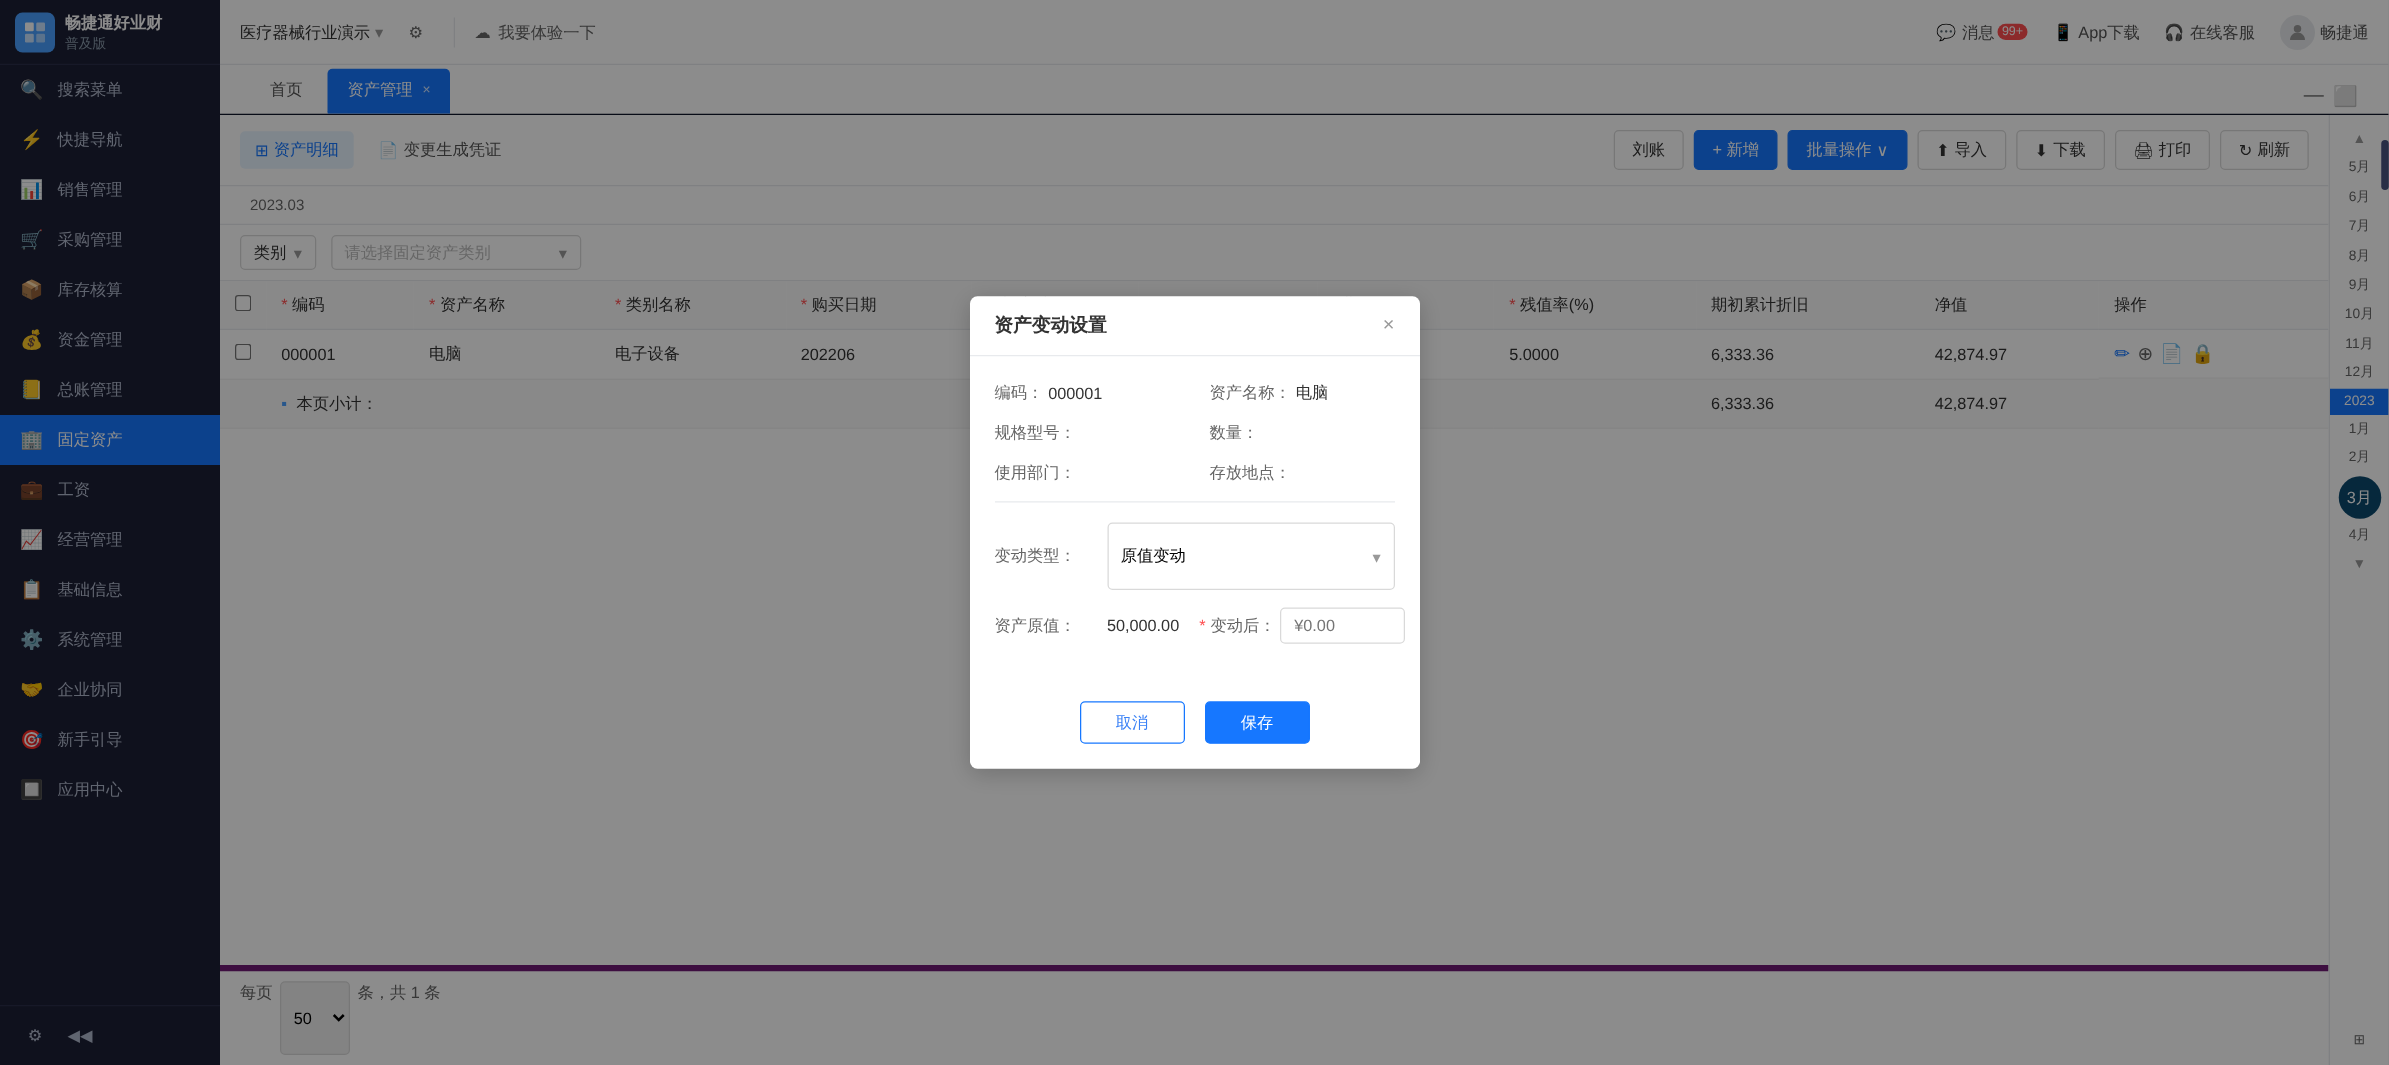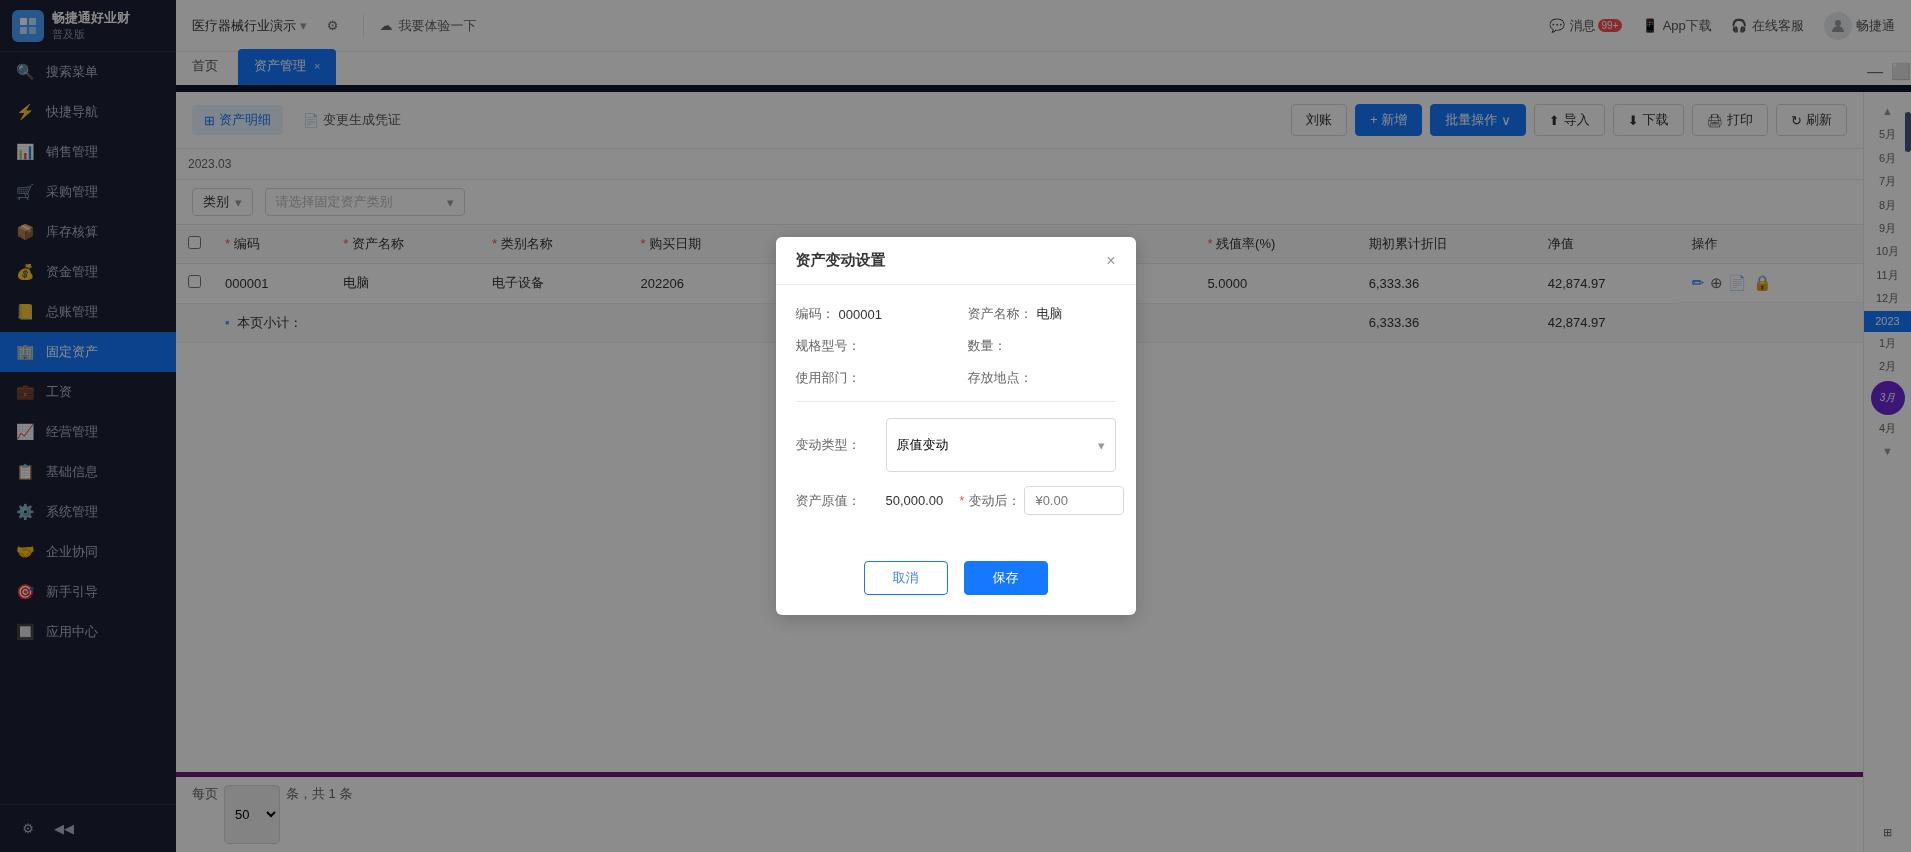--- a/index.html
+++ b/index.html
@@ -28,21 +28,21 @@
     .topbar-divider { width: 1px; height: 24px; background: #e8eaed; margin: 0 16px; }
     .topbar-feedback { display: flex; align-items: center; color: #666; font-size: 13px; cursor: pointer; }
     .topbar-feedback-icon { margin-right: 6px; }
     .topbar-right { margin-left: auto; display: flex; align-items: center; gap: 20px; }
     .topbar-right-item { display: flex; align-items: center; cursor: pointer; color: #555; font-size: 13px; }
     .topbar-right-item-icon { margin-right: 4px; }
     .topbar-badge { background: #ff4d4f; color: #fff; border-radius: 10px; font-size: 10px; padding: 1px 4px; margin-left: 2px; }
     .topbar-avatar { width: 28px; height: 28px; background: #e8eaed; border-radius: 50%; display: flex; align-items: center; justify-content: center; font-size: 11px; color: #666; margin-right: 4px; }
 
     
-    .tabbar { height: 40px; background: #fff; display: flex; align-items: flex-end; padding: 0 0; border-bottom: 7px solid #0f172a; flex-shrink: 0; }
+    .tabbar { height: 40px; background: #fff; display: flex; align-items: flex-end; padding: 0 24px; border-bottom: 1px solid #0f172a; flex-shrink: 0; }
     .tab { display: flex; align-items: center; padding: 8px 16px; cursor: pointer; font-size: 13px; color: #555; border-bottom: 2px solid transparent; margin-right: 4px; }
     .tab.active { color: #fff; background: #1677ff; border-radius: 4px 4px 0 0; border-bottom: 2px solid #1677ff; }
     .tab-close { margin-left: 8px; color: #fff; font-size: 11px; opacity: 0.8; }
     .tab-home { color: #555; }
 
     
     .content { flex: 1; display: flex; overflow: hidden; background: #f5f6f8; }
     .content-main { flex: 1; overflow: hidden; padding: 0; display: flex; flex-direction: column; }
 
     
@@ -91,21 +91,21 @@
     .modal-select { flex: 1; display: flex; align-items: center; border: 1px solid #d9d9d9; border-radius: 4px; padding: 17px 10px; font-size: 13px; cursor: pointer; }
     .modal-select-val { flex: 1; }
     .modal-select-arrow { color: #999; }
     .modal-input { flex: 1; border: 1px solid #d9d9d9; border-radius: 4px; padding: 6px 10px; font-size: 13px; color: #333; }
     .modal-input-required { display: flex; align-items: center; flex: 1; }
     .required-star { color: #ff4d4f; margin-right: 4px; }
     .modal-input-placeholder { flex: 1; border: 1px solid #d9d9d9; border-radius: 4px; padding: 6px 10px; font-size: 13px; color: #bbb; }
     .modal-footer { display: flex; justify-content: center; padding: 12px 20px 20px; gap: 16px; }
     .btn-cancel { padding: 7px 28px; border: 1px solid #1677ff; border-radius: 4px; color: #3b82f6; background: #fff; cursor: pointer; font-size: 13px; }
     .btn-save { padding: 7px 28px; border: 1px solid #1677ff; border-radius: 4px; color: #fff; background: #1677ff; cursor: pointer; font-size: 13px; }
-    .date-label { padding: 8px 12px; font-size: 12px; color: #666; border-bottom: 1px solid #e8eaed; }
+    .date-label { padding: 8px 24px; font-size: 12px; color: #666; border-bottom: 1px solid #e8eaed; }
   </style>
 </head>
 <body>
 
 <div class="sidebar">
   <div class="sidebar-logo">
     <div class="sidebar-logo-icon">
       <svg width="20" height="20" viewBox="0 0 20 20">
           <rect x="2" y="2" width="7" height="7" rx="1" fill="white"></rect>
           <rect x="11" y="2" width="7" height="7" rx="1" fill="white" opacity="0.7"></rect>
@@ -378,21 +378,21 @@
       <div class="timeline-item">6月</div>
       <div class="timeline-item">7月</div>
       <div class="timeline-item">8月</div>
       <div class="timeline-item">9月</div>
       <div class="timeline-item">10月</div>
       <div class="timeline-item">11月</div>
       <div class="timeline-item">12月</div>
       <div class="timeline-item highlight" style="background:#1677ff;color:#fff;padding:3px 2px;font-size:11px;text-align:center;width:100%;">2023</div>
       <div class="timeline-item">1月</div>
       <div class="timeline-item">2月</div>
-      <div class="timeline-item today" style="background:#6d28d9;color:#fff;border-radius:50%;width:34px;height:34px;display:flex;align-items:center;justify-content:center;margin:2px auto;font-size:10px;font-style:italic;">3月</div>
+      <div class="timeline-item today" style="background:#0c4a6e;color:#fff;border-radius:50%;width:34px;height:34px;display:flex;align-items:center;justify-content:center;margin:2px auto;font-size:13px;">3月</div>
       <div class="timeline-item">4月</div>
       <div class="timeline-item" style="color:#999;">▼</div>
       <div style="flex:1;"></div>
       <div class="timeline-item" style="margin-top:auto;">⊞</div>
     </div>
   </div>
 </div>
 
 <div class="modal-overlay">
   <div class="modal">

